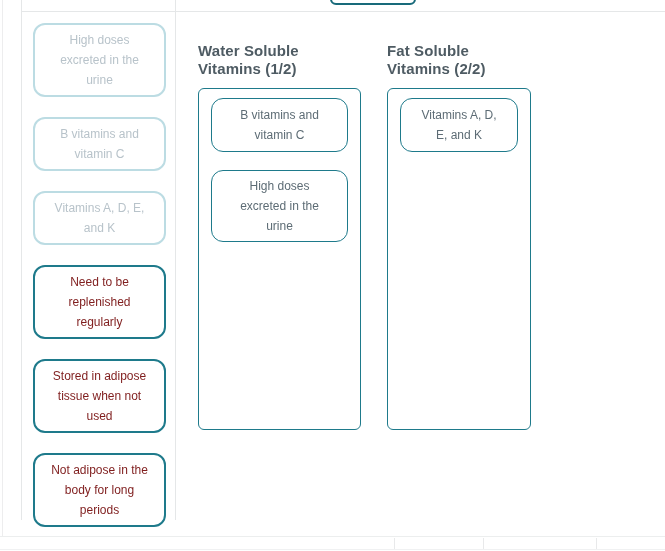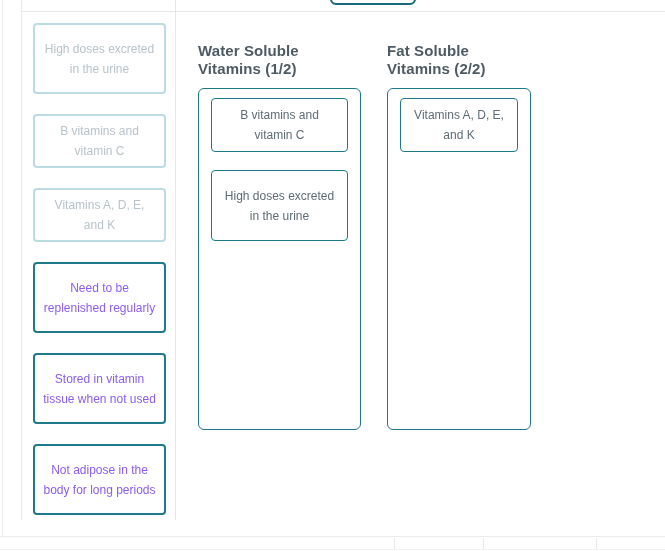--- a/index.html
+++ b/index.html
@@ -19,25 +19,25 @@
   }
 
   
   .v-line { position: absolute; top: 0; width: 1px; height: 520px; background: #e5e7e8; }
   .v-line-left { left: 21px; }
   .v-line-mid { left: 175px; }
 
   
   .tray { position: absolute; left: 22px; top: 12px; width: 153px; padding: 11px 0 0 11px; }
   .card {
-    width: 133px; background: #ffffff; border-radius: 4px;
+    width: 133px; background: #ffffff; border-radius: 12px;
     display: flex; align-items: center; justify-content: center; text-align: center;
-    font-size: 12px; line-height: 20px; padding: 5px 8px;
+    font-size: 12px; line-height: 20px; padding: 5px 16px;
   }
-  .tray .card { margin-bottom: 20px; border: 2px solid #1e7a8b; color: #8b5cf6; }
+  .tray .card { margin-bottom: 20px; border: 2px solid #1e7a8b; color: #7f1d1d; }
   .tray .card.used { border-color: #bcdce3; color: #b8c3ca; }
   .tray .card.lines3 { min-height: 71px; }
   .tray .card.lines2 { min-height: 52px; }
 
   
   .column { position: absolute; top: 42px; }
   .column-1 { left: 198px; width: 163px; }
   .column-2 { left: 387px; width: 144px; }
   .column h3 {
     font-size: 15px; font-weight: bold; color: #4e5b63; line-height: 18px;
@@ -71,21 +71,21 @@
   <div class="top-button"></div>
 
   <div class="v-line v-line-left"></div>
   <div class="v-line v-line-mid"></div>
 
   <div class="tray">
     <div class="card used lines3">High doses excreted in the urine</div>
     <div class="card used lines2">B vitamins and vitamin C</div>
     <div class="card used lines2">Vitamins A, D, E, and K</div>
     <div class="card lines3">Need to be replenished regularly</div>
-    <div class="card lines3">Stored in vitamin tissue when not used</div>
+    <div class="card lines3">Stored in adipose tissue when not used</div>
     <div class="card lines3">Not adipose in the body for long periods</div>
   </div>
 
   <div class="column column-1">
     <h3>Water Soluble Vitamins (1/2)</h3>
     <div class="dropzone">
       <div class="card lines2">B vitamins and vitamin C</div>
       <div class="card lines3">High doses excreted in the urine</div>
     </div>
   </div>

